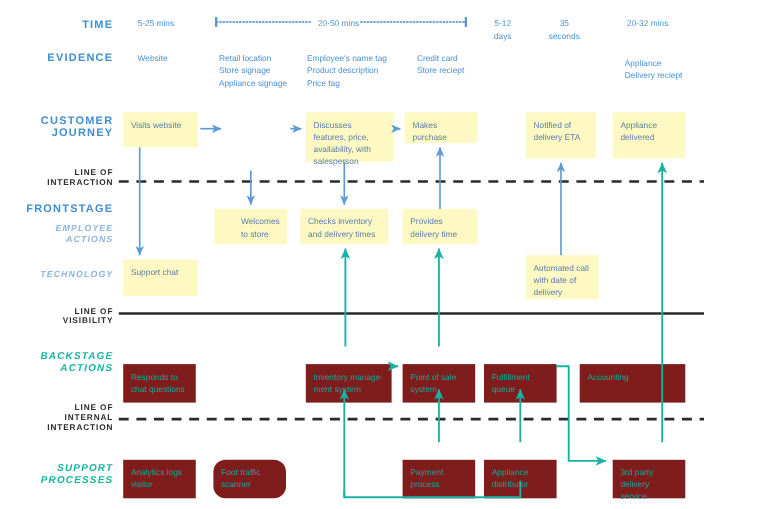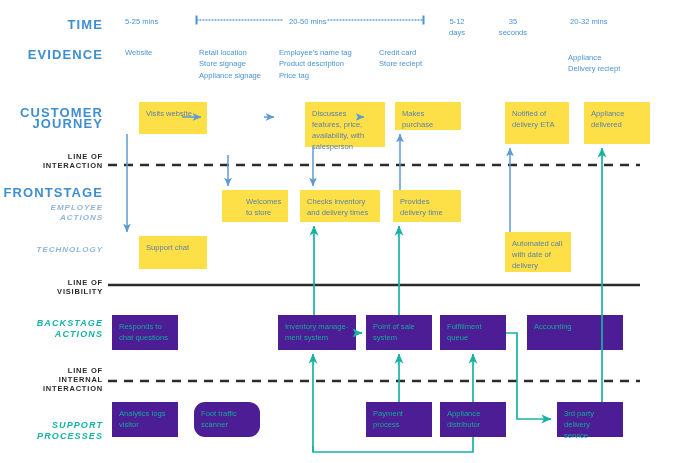--- a/index.html
+++ b/index.html
@@ -3,32 +3,32 @@
 <meta charset="utf-8">
 <style>
   html,body{margin:0;padding:0;background:#ffffff;}
   body{width:700px;height:463px;position:relative;overflow:hidden;
        font-family:"Liberation Sans","DejaVu Sans",sans-serif;
        -webkit-font-smoothing:antialiased;}
   #canvas{position:absolute;left:0;top:0;width:700px;height:463px;}
 
   .row-label{position:absolute;text-align:right;line-height:1.22;
              letter-spacing:1.1px;font-weight:bold;}
-  .lbl-blue{color:#3f8ed0;font-size:13px;}
+  .lbl-blue{color:#3f8ed0;font-size:10px;}
   .lbl-teal{color:#16b3a6;font-size:9px;font-style:italic;}
   .lbl-dark{color:#2b2b2b;font-size:7.5px;letter-spacing:.8px;}
   .lbl-ital{color:#8fb6dd;font-size:8px;font-style:italic;font-weight:bold;letter-spacing:1px;}
 
   .hdr-text{position:absolute;color:#4a93d6;font-size:7.6px;line-height:1.5;}
   .hdr-center{text-align:center;}
 
   .box{position:absolute;box-sizing:border-box;padding:6px 7px;
        font-size:7.6px;line-height:1.45;}
-  .box-blue{background:#fde047;color:#5b7fa8;margin-left:27px;}
-  .box-teal{background:#4c1d95;color:#13a99b;}
+  .box-blue{background:#fef9c3;color:#5b7fa8;}
+  .box-teal{background:#7f1d1d;color:#13a99b;margin-top:16px;}
 
   svg.ov{position:absolute;left:0;top:0;width:700px;height:463px;
          pointer-events:none;overflow:visible;}
 </style>
 </head>
 <body>
 
 <div id="canvas">
 
   <div class="row-label lbl-blue" style="left:3px;top:17px;width:100px;">TIME</div>

